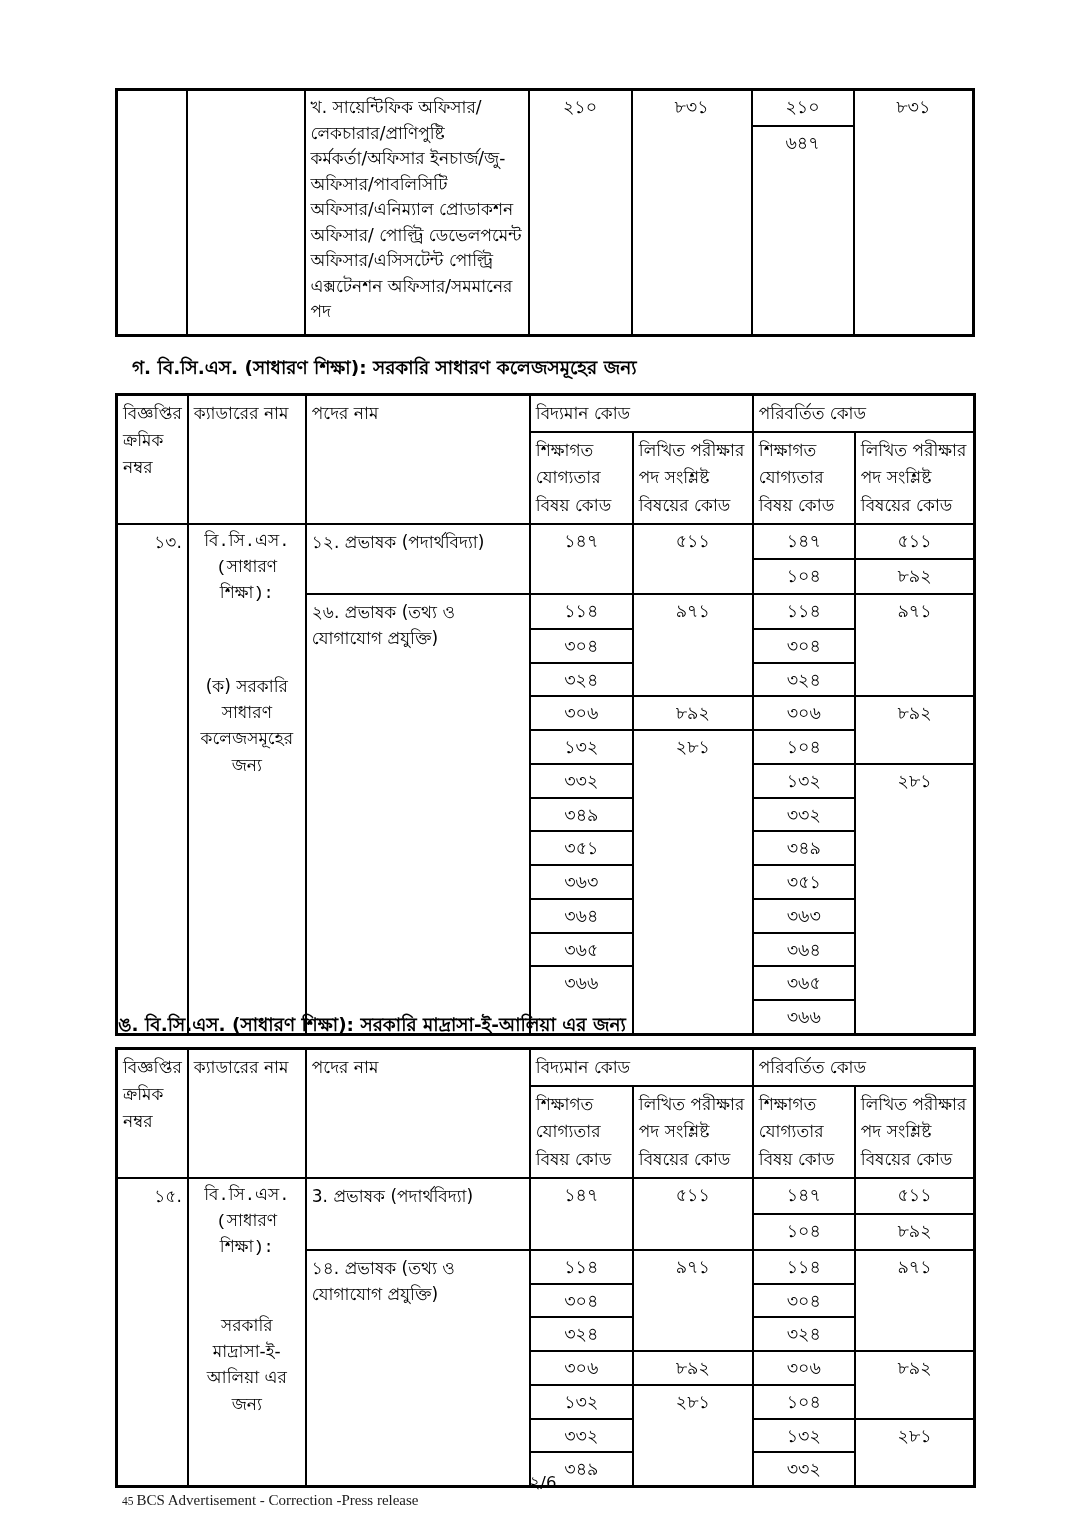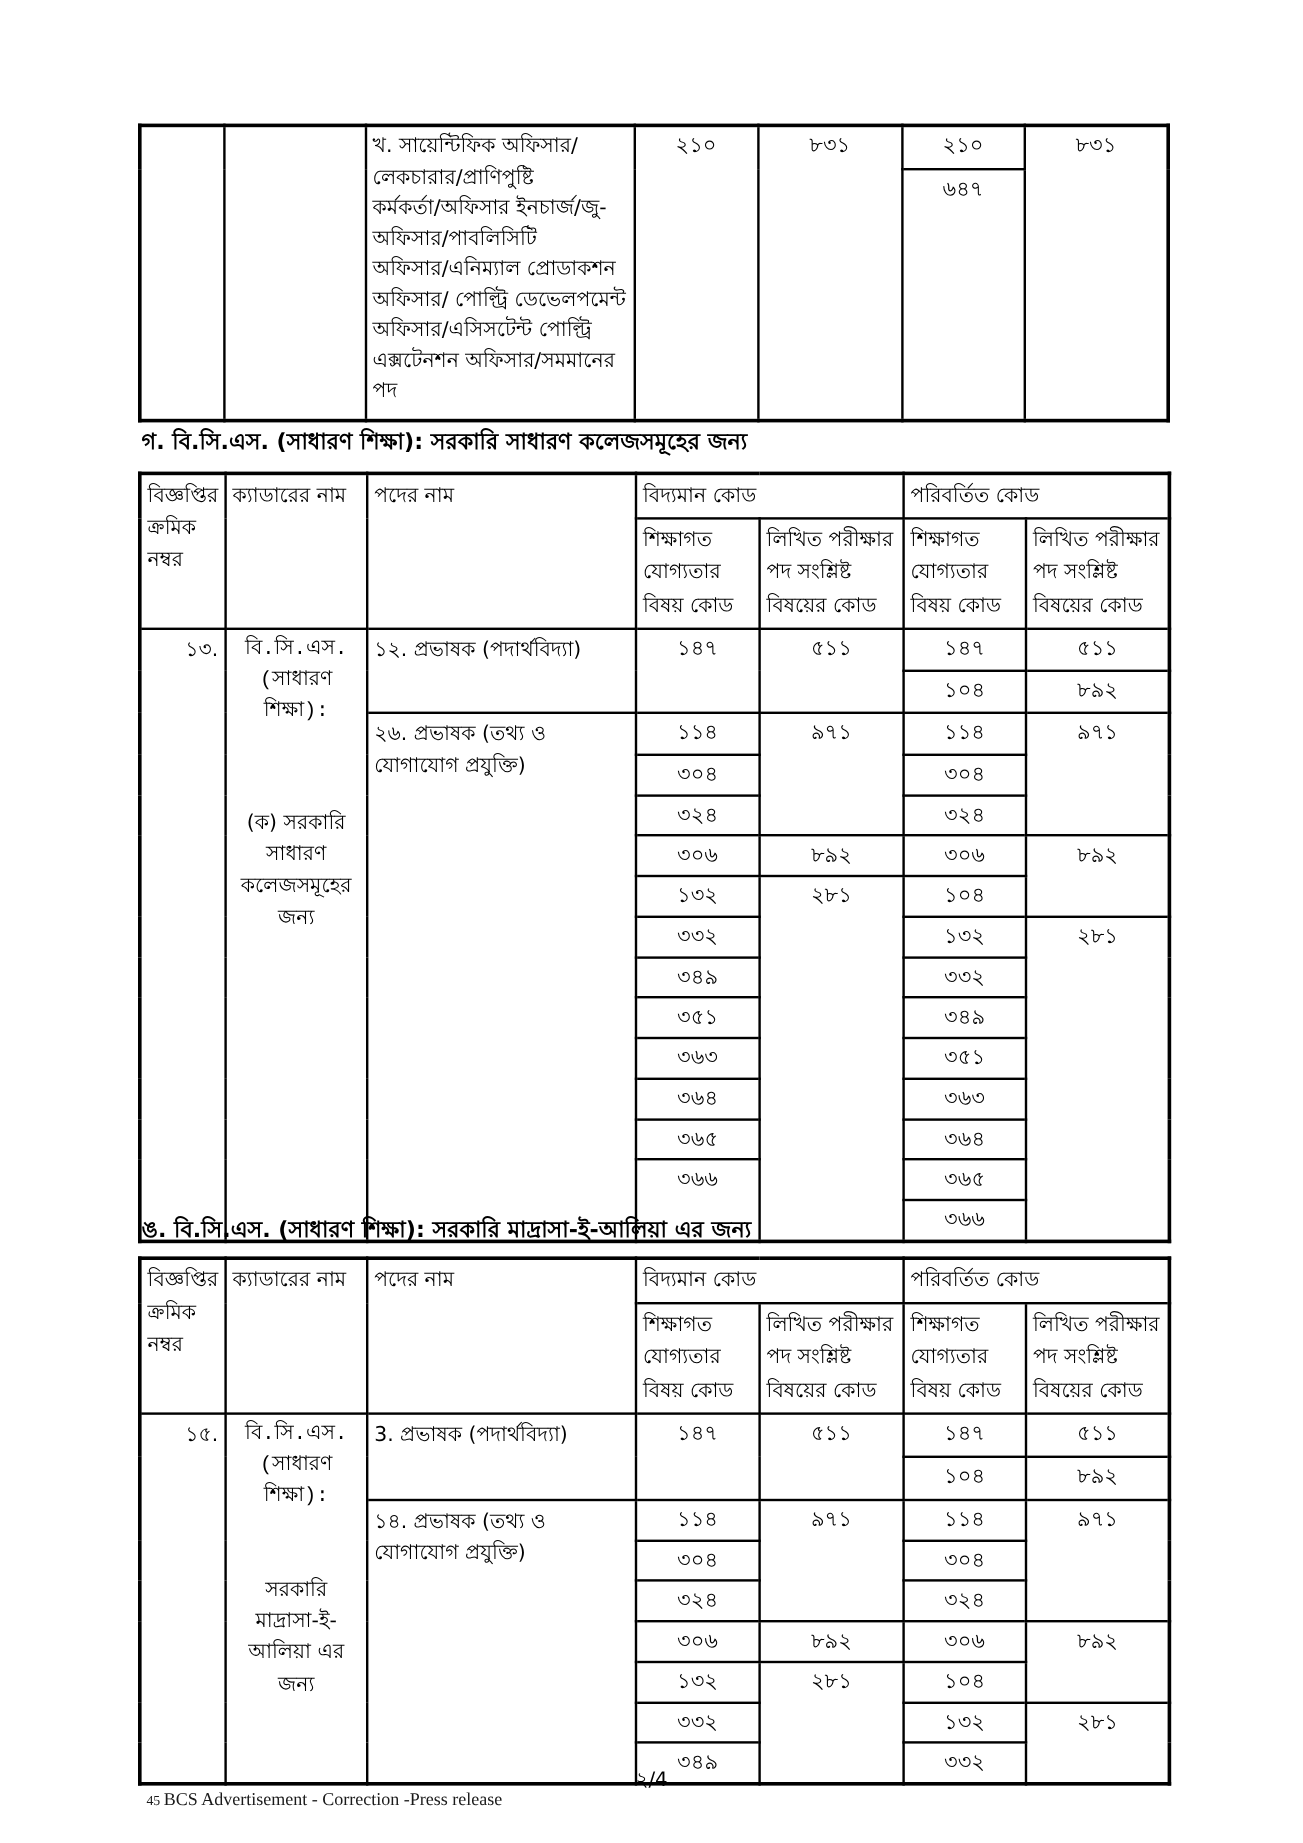--- a/index.html
+++ b/index.html
@@ -30,24 +30,24 @@
   .frag-post{line-height:1.5;}
   .cadre-top{display:block;font-family:Liberation Mono, monospace;}
   .cadre-bottom-g{display:block;margin-top:65px;}
   .cadre-bottom-ng{display:block;margin-top:50px;}
   .sec-heading{
     position:absolute;
     font-size:18.5px;
     font-weight:700;
     white-space:nowrap;
   }
-  .fragment-table{position:absolute;left:115px;top:103px;border-radius:10px;}
+  .fragment-table{position:absolute;left:115px;top:88px;border-radius:10px;}
   .table-g{position:absolute;left:115px;top:393px;}
   .table-ng{position:absolute;left:115px;top:1047px;}
-  .heading-g{left:118px;top:354px;}
+  .heading-g{left:132px;top:354px;}
   .heading-ng{left:118px;top:1011px;}
   .page-number{
     position:absolute;left:0;top:1470px;width:1086px;
     text-align:center;font-size:16.5px;
   }
   .footer-note{
     position:absolute;left:122px;top:1492px;
     font-family:"Liberation Serif","DejaVu Serif",serif;
     font-size:15px;color:#1a1a1a;
   }
@@ -283,16 +283,16 @@
       <td class="num">১৩২</td>
       <td rowspan="2" class="num">২৮১</td>
     </tr>
     <tr class="rh32">
       <td class="num">৩৪৯</td>
       <td class="num">৩৩২</td>
     </tr>
   </tbody>
     </table>
 
-  <div class="page-number">২/4</div>
+  <div class="page-number">২/6</div>
   <div class="footer-note"><span class="note-num">45</span><span>BCS Advertisement - Correction -Press release</span></div>
 
 </div>
 
 </body></html>

